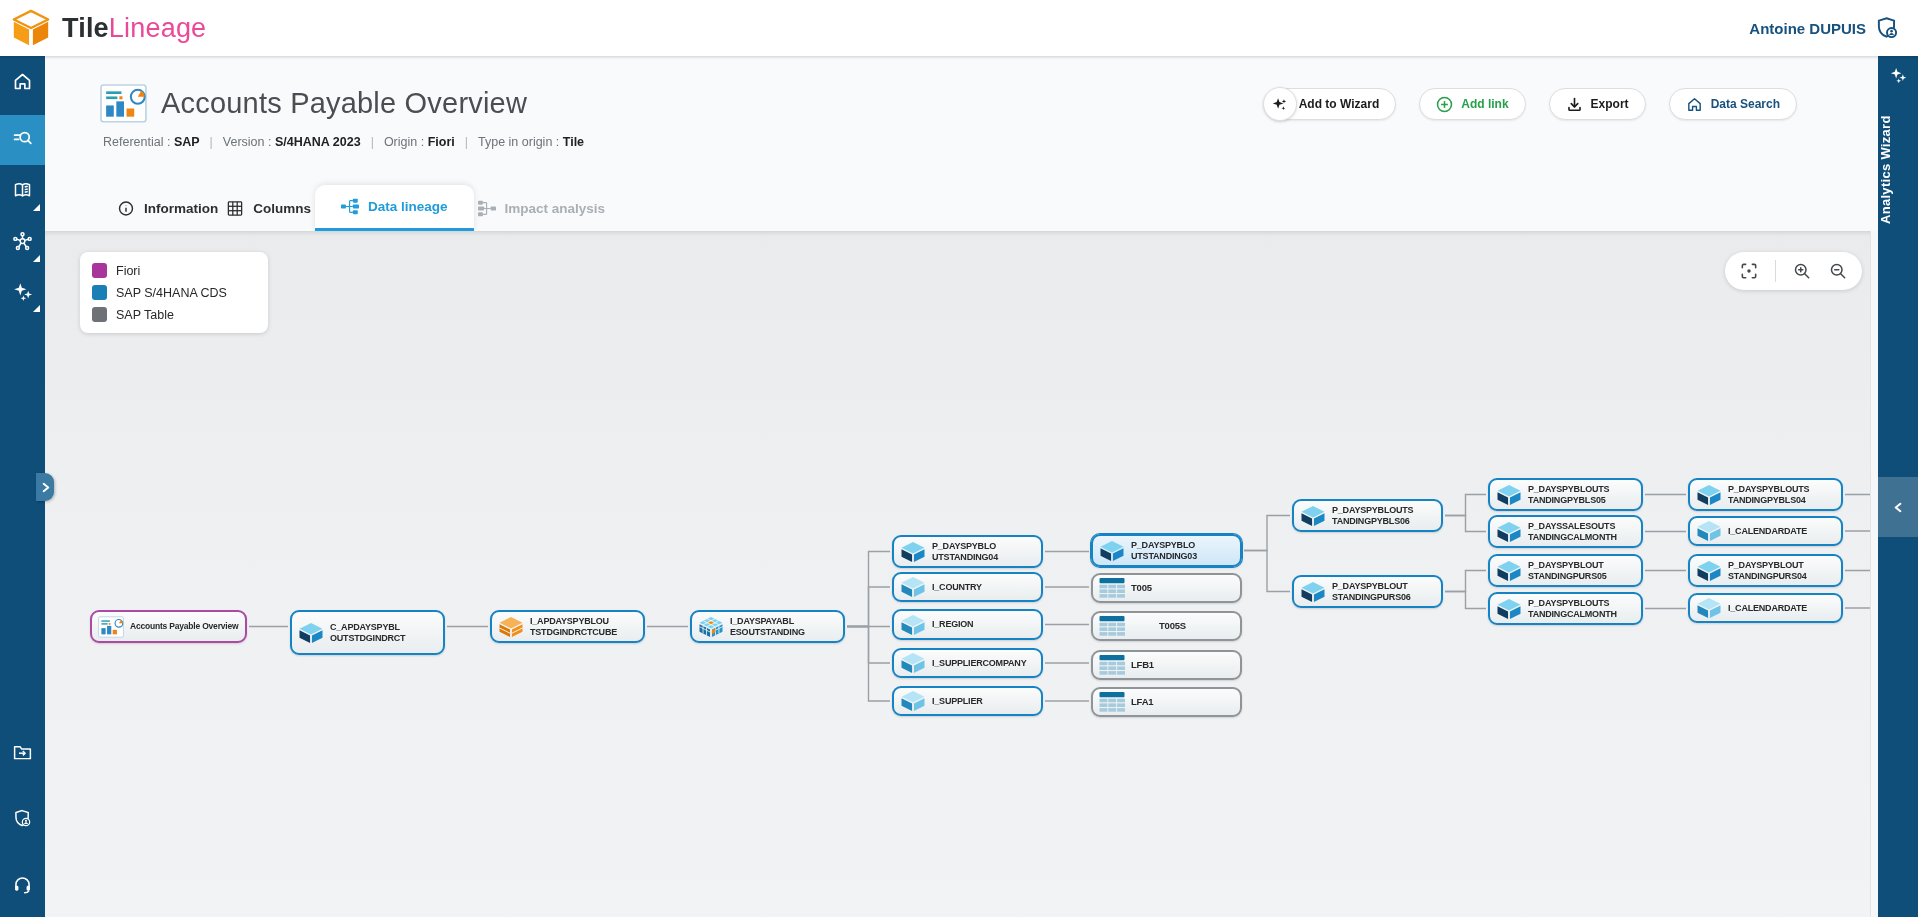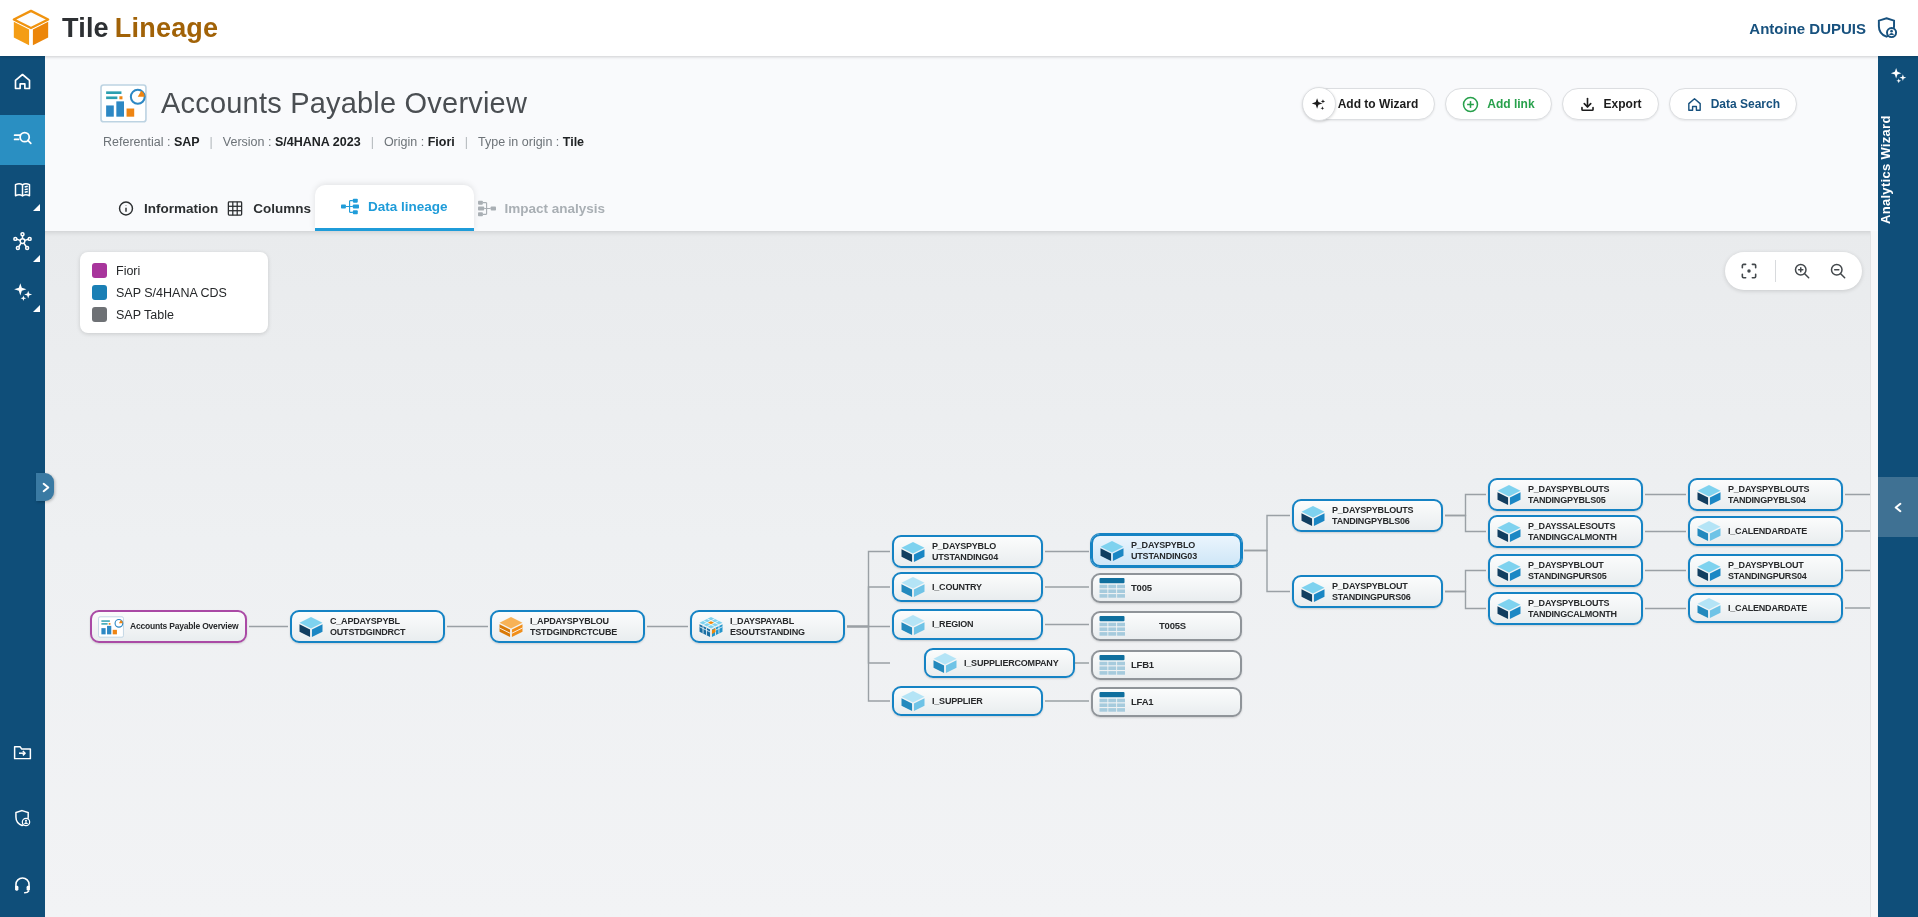--- a/index.html
+++ b/index.html
@@ -5,21 +5,21 @@
   html,body{margin:0;padding:0;background:#dfe2e5;font-family:"Liberation Sans","DejaVu Sans",sans-serif;}
   #app{position:relative;width:1918px;height:917px;overflow:hidden;background:#edeff1;}
 
   
   .topbar{position:absolute;left:0;top:0;width:1918px;height:56px;background:#fff;
           box-shadow:0 1px 3px rgba(0,0,0,.18);z-index:50;display:flex;align-items:center;justify-content:space-between;}
   .brand{display:flex;align-items:center;gap:10px;padding-left:10px;}
   .logo{width:42px;height:40px;display:inline-block;cursor:pointer;}
   .brand-text{font-size:27px;letter-spacing:.2px;}
   .brand-text b{color:#2d3033;font-weight:600;}
-  .brand-text i{font-style:normal;color:#a16207;font-weight:700;margin-left:6px;}
+  .brand-text i{font-style:normal;color:#ec4899;font-weight:400;}
   .user{display:flex;align-items:center;gap:8px;padding-right:18px;cursor:pointer;}
   .user-name{color:#17517e;font-weight:bold;font-size:15px;}
   .user-icon{width:26px;height:26px;display:inline-block;}
 
   
   .sidebar{position:absolute;left:0;top:56px;width:45px;height:861px;background:#0f4e79;z-index:40;
            display:flex;flex-direction:column;justify-content:space-between;}
   .side-top{display:flex;flex-direction:column;}
   .side-bottom{display:flex;flex-direction:column;gap:21px;padding-bottom:8px;}
   .side-item{position:relative;width:45px;height:50px;display:flex;align-items:center;justify-content:center;cursor:pointer;}
@@ -33,21 +33,21 @@
   .side-expand svg{width:11px;height:11px;}
 
   
   .header{position:absolute;left:45px;top:56px;width:1833px;height:175px;background:#f9fafc;}
   .title-row{position:absolute;left:55px;top:28px;display:flex;align-items:center;gap:14px;}
   .title-icon{width:47px;height:39px;display:inline-block;}
   .title-row h1{margin:0;font-size:29px;font-weight:400;color:#4a4e52;letter-spacing:.2px;}
   .meta{position:absolute;left:58px;top:79px;font-size:12.5px;color:#6d7378;white-space:nowrap;}
   .meta .mval{font-weight:bold;color:#202325;}
   .meta .sep{margin:0 10px;color:#b3b8bc;}
-  .actions{position:absolute;top:32px;right:81px;display:flex;align-items:center;gap:10px;}
+  .actions{position:absolute;top:32px;right:81px;display:flex;align-items:center;gap:23px;}
   .btn{height:30px;background:#fff;border:1px solid #dcdee1;border-radius:16px;display:flex;align-items:center;
        padding:0 16px;gap:8px;box-shadow:0 1px 2px rgba(0,0,0,.08);cursor:pointer;}
   .btn-ic{width:17px;height:17px;display:inline-block;}
   .btn-ic svg{width:100%;height:100%;}
   .btn-label{font-size:12px;font-weight:bold;white-space:nowrap;}
   .btn-label.dark{color:#1c1c1c;}
   .btn-label.green{color:#27a04b;}
   .btn-label.blue{color:#17517e;}
   .wizard-btn{padding-left:34px;position:relative;}
   .wiz-circle{position:absolute;left:-2px;top:-2px;width:32px;height:32px;border-radius:50%;background:#fff;
@@ -347,21 +347,21 @@
               <rect x="19" y="12" width="3" height="3" fill="#ee8513"></rect>
               <rect x="6" y="21" width="7.5" height="11" fill="#2d88c4"></rect>
               <rect x="16" y="17" width="7.5" height="15" fill="#2d88c4"></rect>
               <rect x="26" y="24" width="7.5" height="8" fill="#ee8513"></rect>
               <circle cx="37" cy="12.5" r="6.8" fill="#fff" stroke="#2d88c4" stroke-width="2"></circle>
               <path d="M37 12.5 L43.8 12.5 A6.8 6.8 0 0 0 40.4 6.6 Z" fill="#ee8513"></path>
             </svg>
           </span>
           <span class="nlabel">Accounts Payable Overview</span>
         </div>
-        <div class="node cds" style="left: 245px; top: 379px; width: 155px; height: 33px;">
+        <div class="node cds" style="left: 245px; top: 379px; width: 155px; height: 45px;">
           <span class="nicon">
             <svg viewBox="0 0 26 23">
               <polygon points="13,1 25,7 13,13 1,7" fill="#7ed2ef"></polygon>
               <polygon points="1,8.6 12,14.1 12,22 1,16.5" fill="#113e60"></polygon>
               <polygon points="25,8.6 14,14.1 14,22 25,16.5" fill="#1b87c4"></polygon>
             </svg>
           </span>
           <span class="nlabel">C_APDAYSPYBL<br>OUTSTDGINDRCT</span>
         </div>
         <div class="node cds" style="left: 445px; top: 379px; width: 155px; height: 33px;">
@@ -421,21 +421,21 @@
         <div class="node cds" style="left: 847px; top: 378px; width: 151px; height: 31px;">
           <span class="nicon">
             <svg viewBox="0 0 26 23">
               <polygon points="13,1 25,7 13,13 1,7" fill="#b4e4f6"></polygon>
               <polygon points="1,8.6 12,14.1 12,22 1,16.5" fill="#2389bd"></polygon>
               <polygon points="25,8.6 14,14.1 14,22 25,16.5" fill="#6fc3e6"></polygon>
             </svg>
           </span>
           <span class="nlabel">I_REGION</span>
         </div>
-        <div class="node cds" style="left: 847px; top: 417px; width: 151px; height: 30px; margin-left: 32px;">
+        <div class="node cds" style="left: 847px; top: 417px; width: 151px; height: 30px;">
           <span class="nicon">
             <svg viewBox="0 0 26 23">
               <polygon points="13,1 25,7 13,13 1,7" fill="#b4e4f6"></polygon>
               <polygon points="1,8.6 12,14.1 12,22 1,16.5" fill="#2389bd"></polygon>
               <polygon points="25,8.6 14,14.1 14,22 25,16.5" fill="#6fc3e6"></polygon>
             </svg>
           </span>
           <span class="nlabel">I_SUPPLIERCOMPANY</span>
         </div>
         <div class="node cds" style="left: 847px; top: 455px; width: 151px; height: 30px;">

